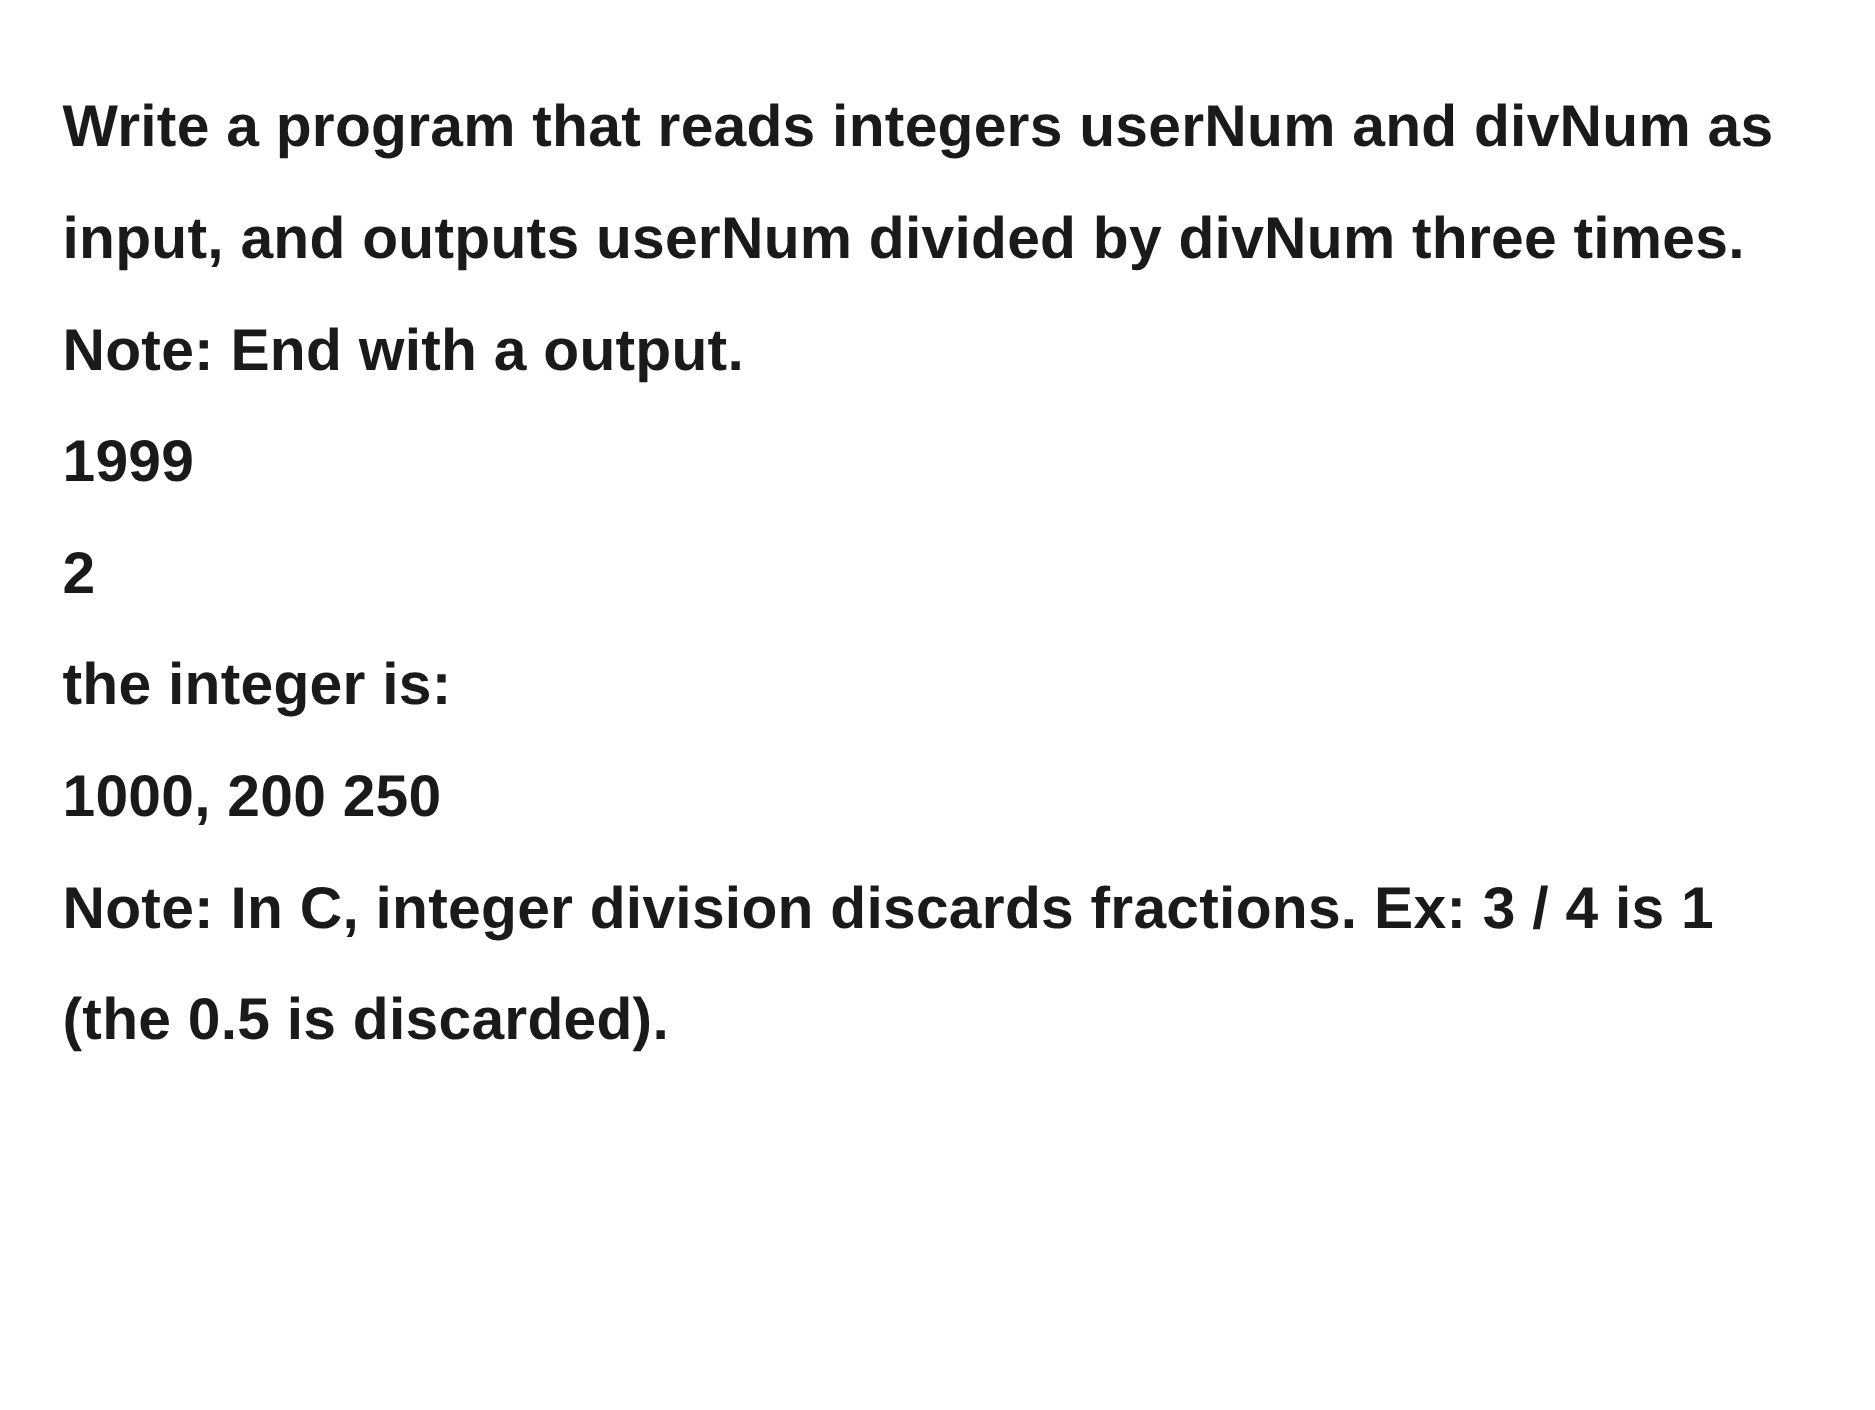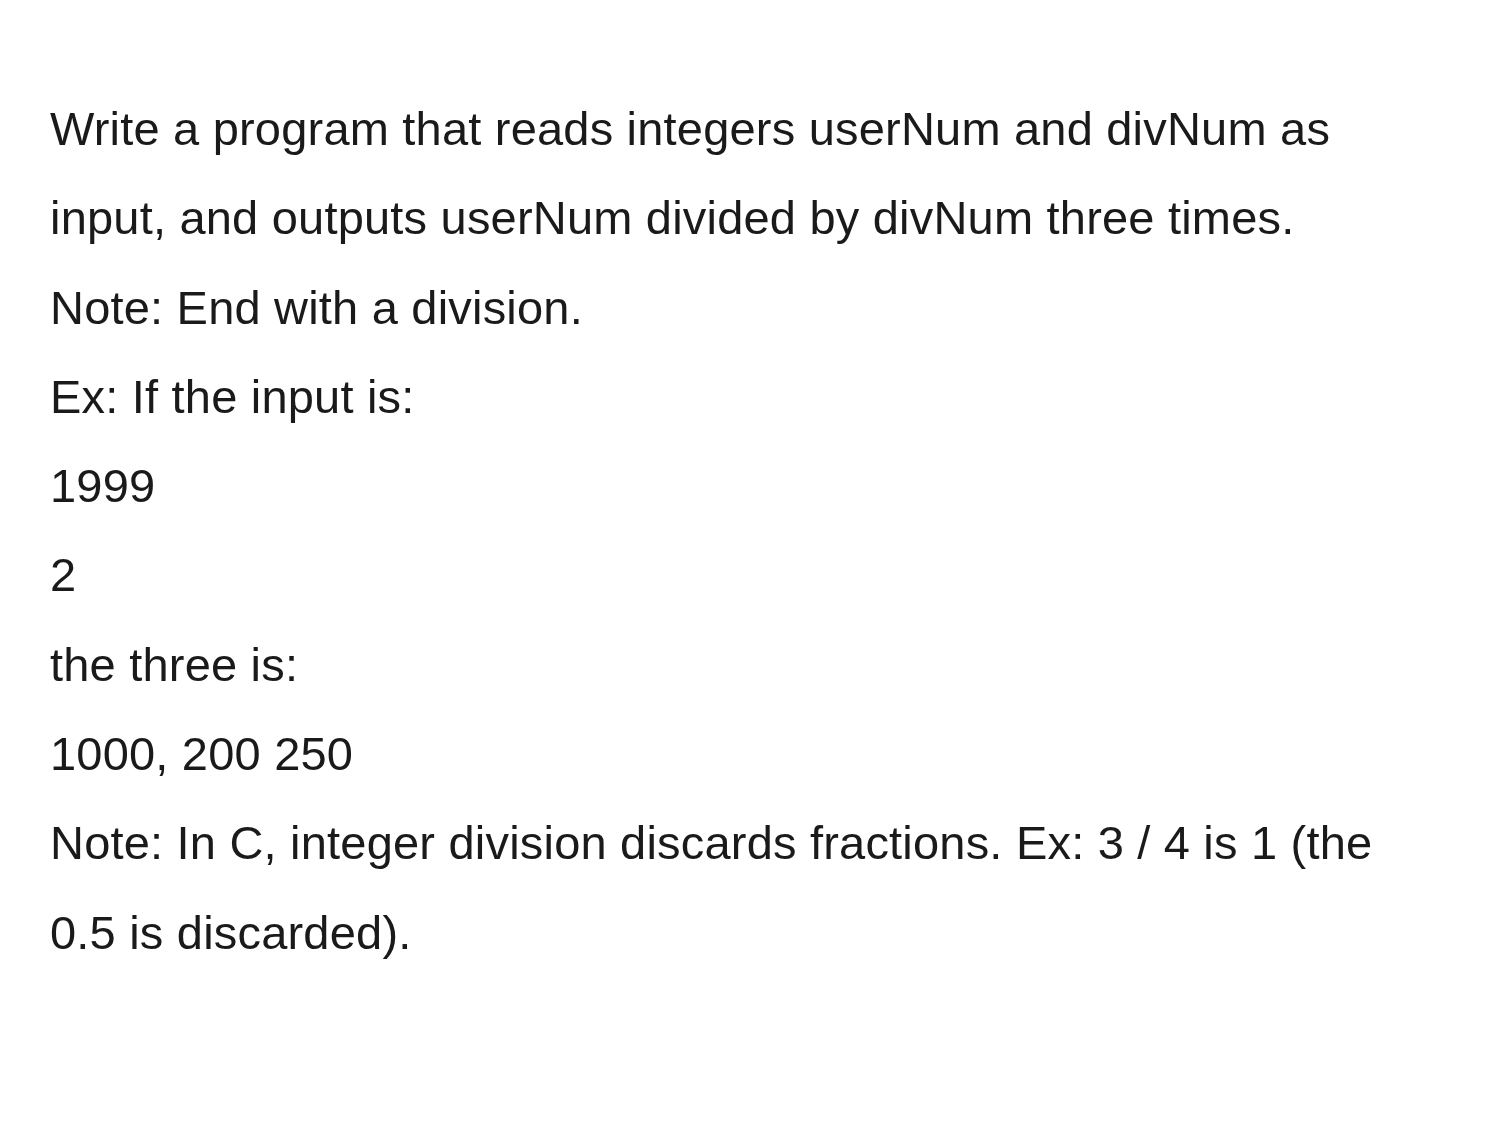--- a/index.html
+++ b/index.html
@@ -5,35 +5,34 @@
   html, body {
     margin: 0;
     padding: 0;
     width: 1500px;
     height: 1128px;
     background: #ffffff;
     font-family: -apple-system, BlinkMacSystemFont, "Segoe UI", Helvetica, Arial, sans-serif;
     color: #1a1a1a;
   }
   .content {
-    padding: 84px 50px 50px 50px;
+    padding: 56px 50px 50px 50px;
     font-size: 47px;
     line-height: 1.9;
-    font-weight: 400;
+    font-weight: 700;
     letter-spacing: 0.2px;
   }
   .content p {
     margin: 0;
   }
 </style>
 </head>
 <body>
 
 <div class="content">
   <p>Write a program that reads integers userNum and divNum as input, and outputs userNum divided by divNum three times.</p>
-  <p>Note: End with a division.</p>
-  <p>Ex: If the input is:</p>
+  <p>Note: End with a output.</p>
   <p>1999</p>
   <p>2</p>
-  <p>the three is:</p>
+  <p>the integer is:</p>
   <p>1000, 200 250</p>
   <p>Note: In C, integer division discards fractions. Ex: 3 / 4 is 1 (the 0.5 is discarded).</p>
 </div>
 
 </body></html>

